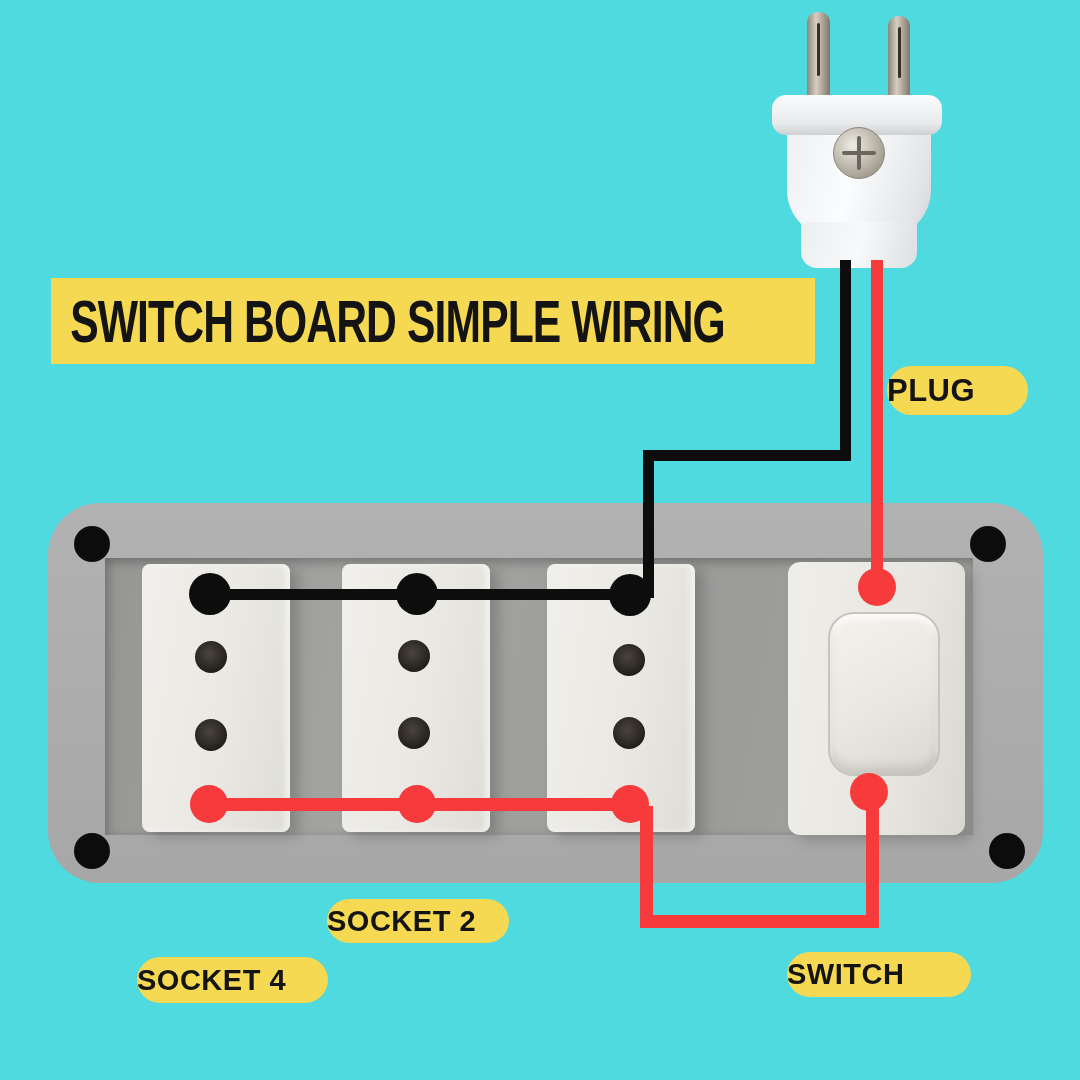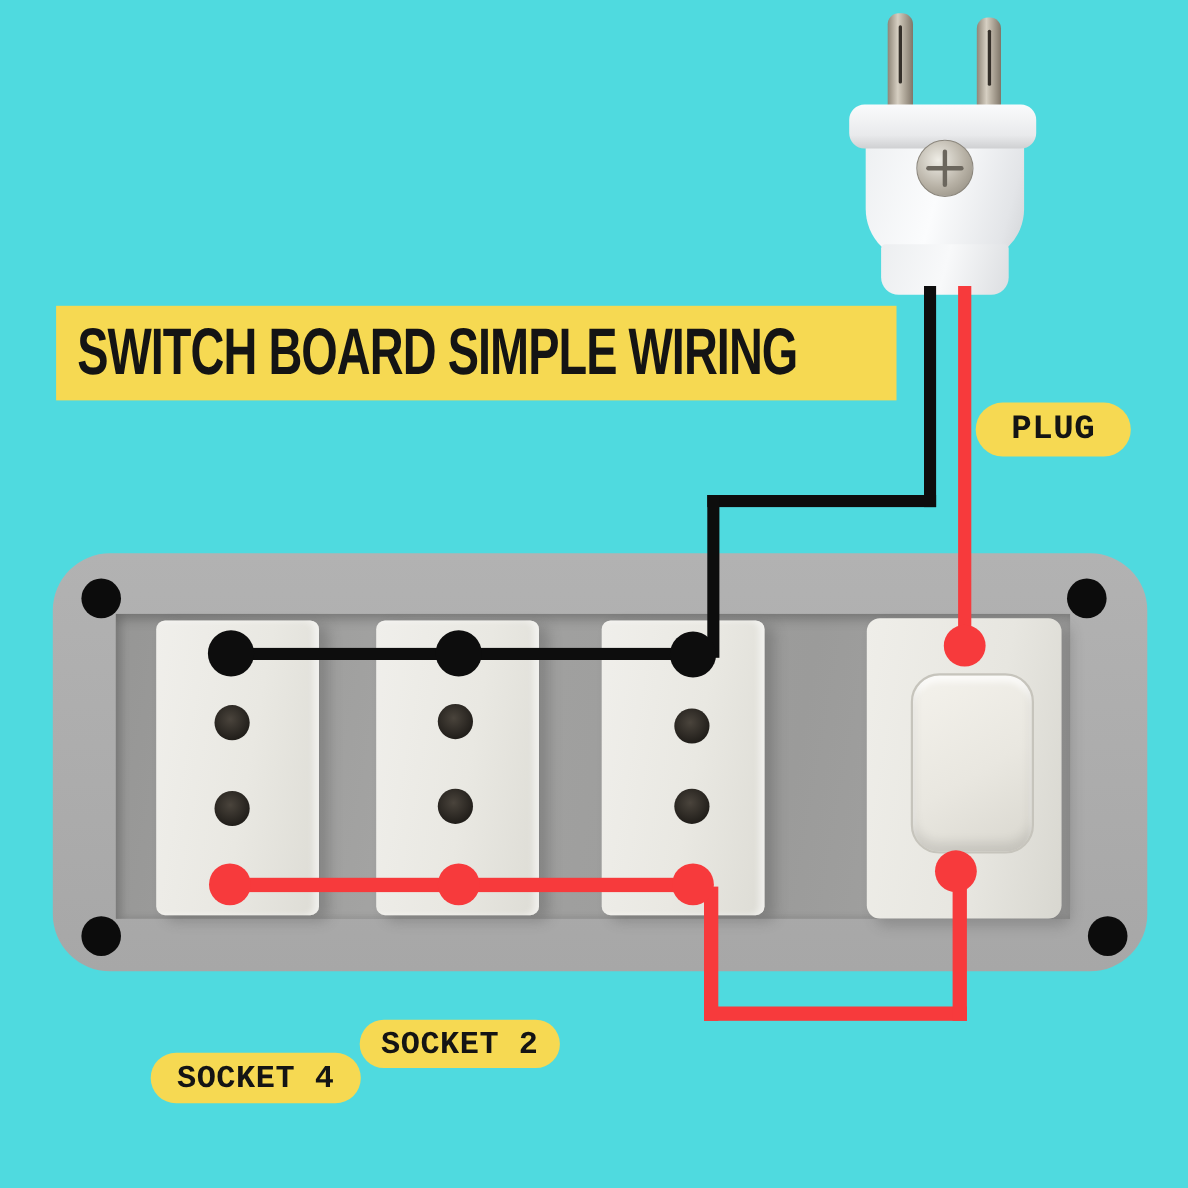--- a/index.html
+++ b/index.html
@@ -117,24 +117,23 @@
   }
 
   
   .dot{border-radius:50%;z-index:40;}
   .dot.black{background:var(--wire-black);width:42px;height:42px;}
   .dot.red{background:var(--red);width:38px;height:38px;}
 
   
   .pill{
     background:var(--yellow);border-radius:26px;
-    display:flex;align-items:center;justify-content:center;
+    display:flex;align-items:center;
     font-weight:700;color:var(--text);z-index:50;
     letter-spacing:0.5px;
-    font-family:Liberation Mono, monospace;
   }
 </style>
 </head>
 <body>
 
 <div class="stage">
 
   <div class="abs title-box">
     <span class="title-text">SWITCH BOARD SIMPLE WIRING</span>
   </div>
@@ -189,20 +188,23 @@
   <div class="abs dot black" style="left:609px;top:574px;"></div>
   <div class="abs dot red" style="left:190px;top:785px;"></div>
   <div class="abs dot red" style="left:398px;top:785px;"></div>
   <div class="abs dot red" style="left:611px;top:785px;"></div>
   <div class="abs dot red" style="left:858px;top:568px;"></div>
   <div class="abs dot red" style="left:850px;top:773px;"></div>
 
   <div class="abs pill" style="left:887px;top:366px;width:141px;height:49px;font-size:31px;">
     <span>PLUG</span>
   </div>
-  <div class="abs pill" style="left:327px;top:899px;width:182px;height:44px;font-size:29px;margin-top:28px;">
+  <div class="abs pill" style="left:327px;top:899px;width:182px;height:44px;font-size:29px;">
     <span>SOCKET 2</span>
   </div>
   <div class="abs pill" style="left:137px;top:957px;width:191px;height:46px;font-size:29px;">
     <span>SOCKET 4</span>
   </div>
+  <div class="abs pill" style="left:787px;top:952px;width:184px;height:45px;font-size:29px;">
+    <span>SWITCH</span>
+  </div>
 
 </div>
 
 </body></html>

